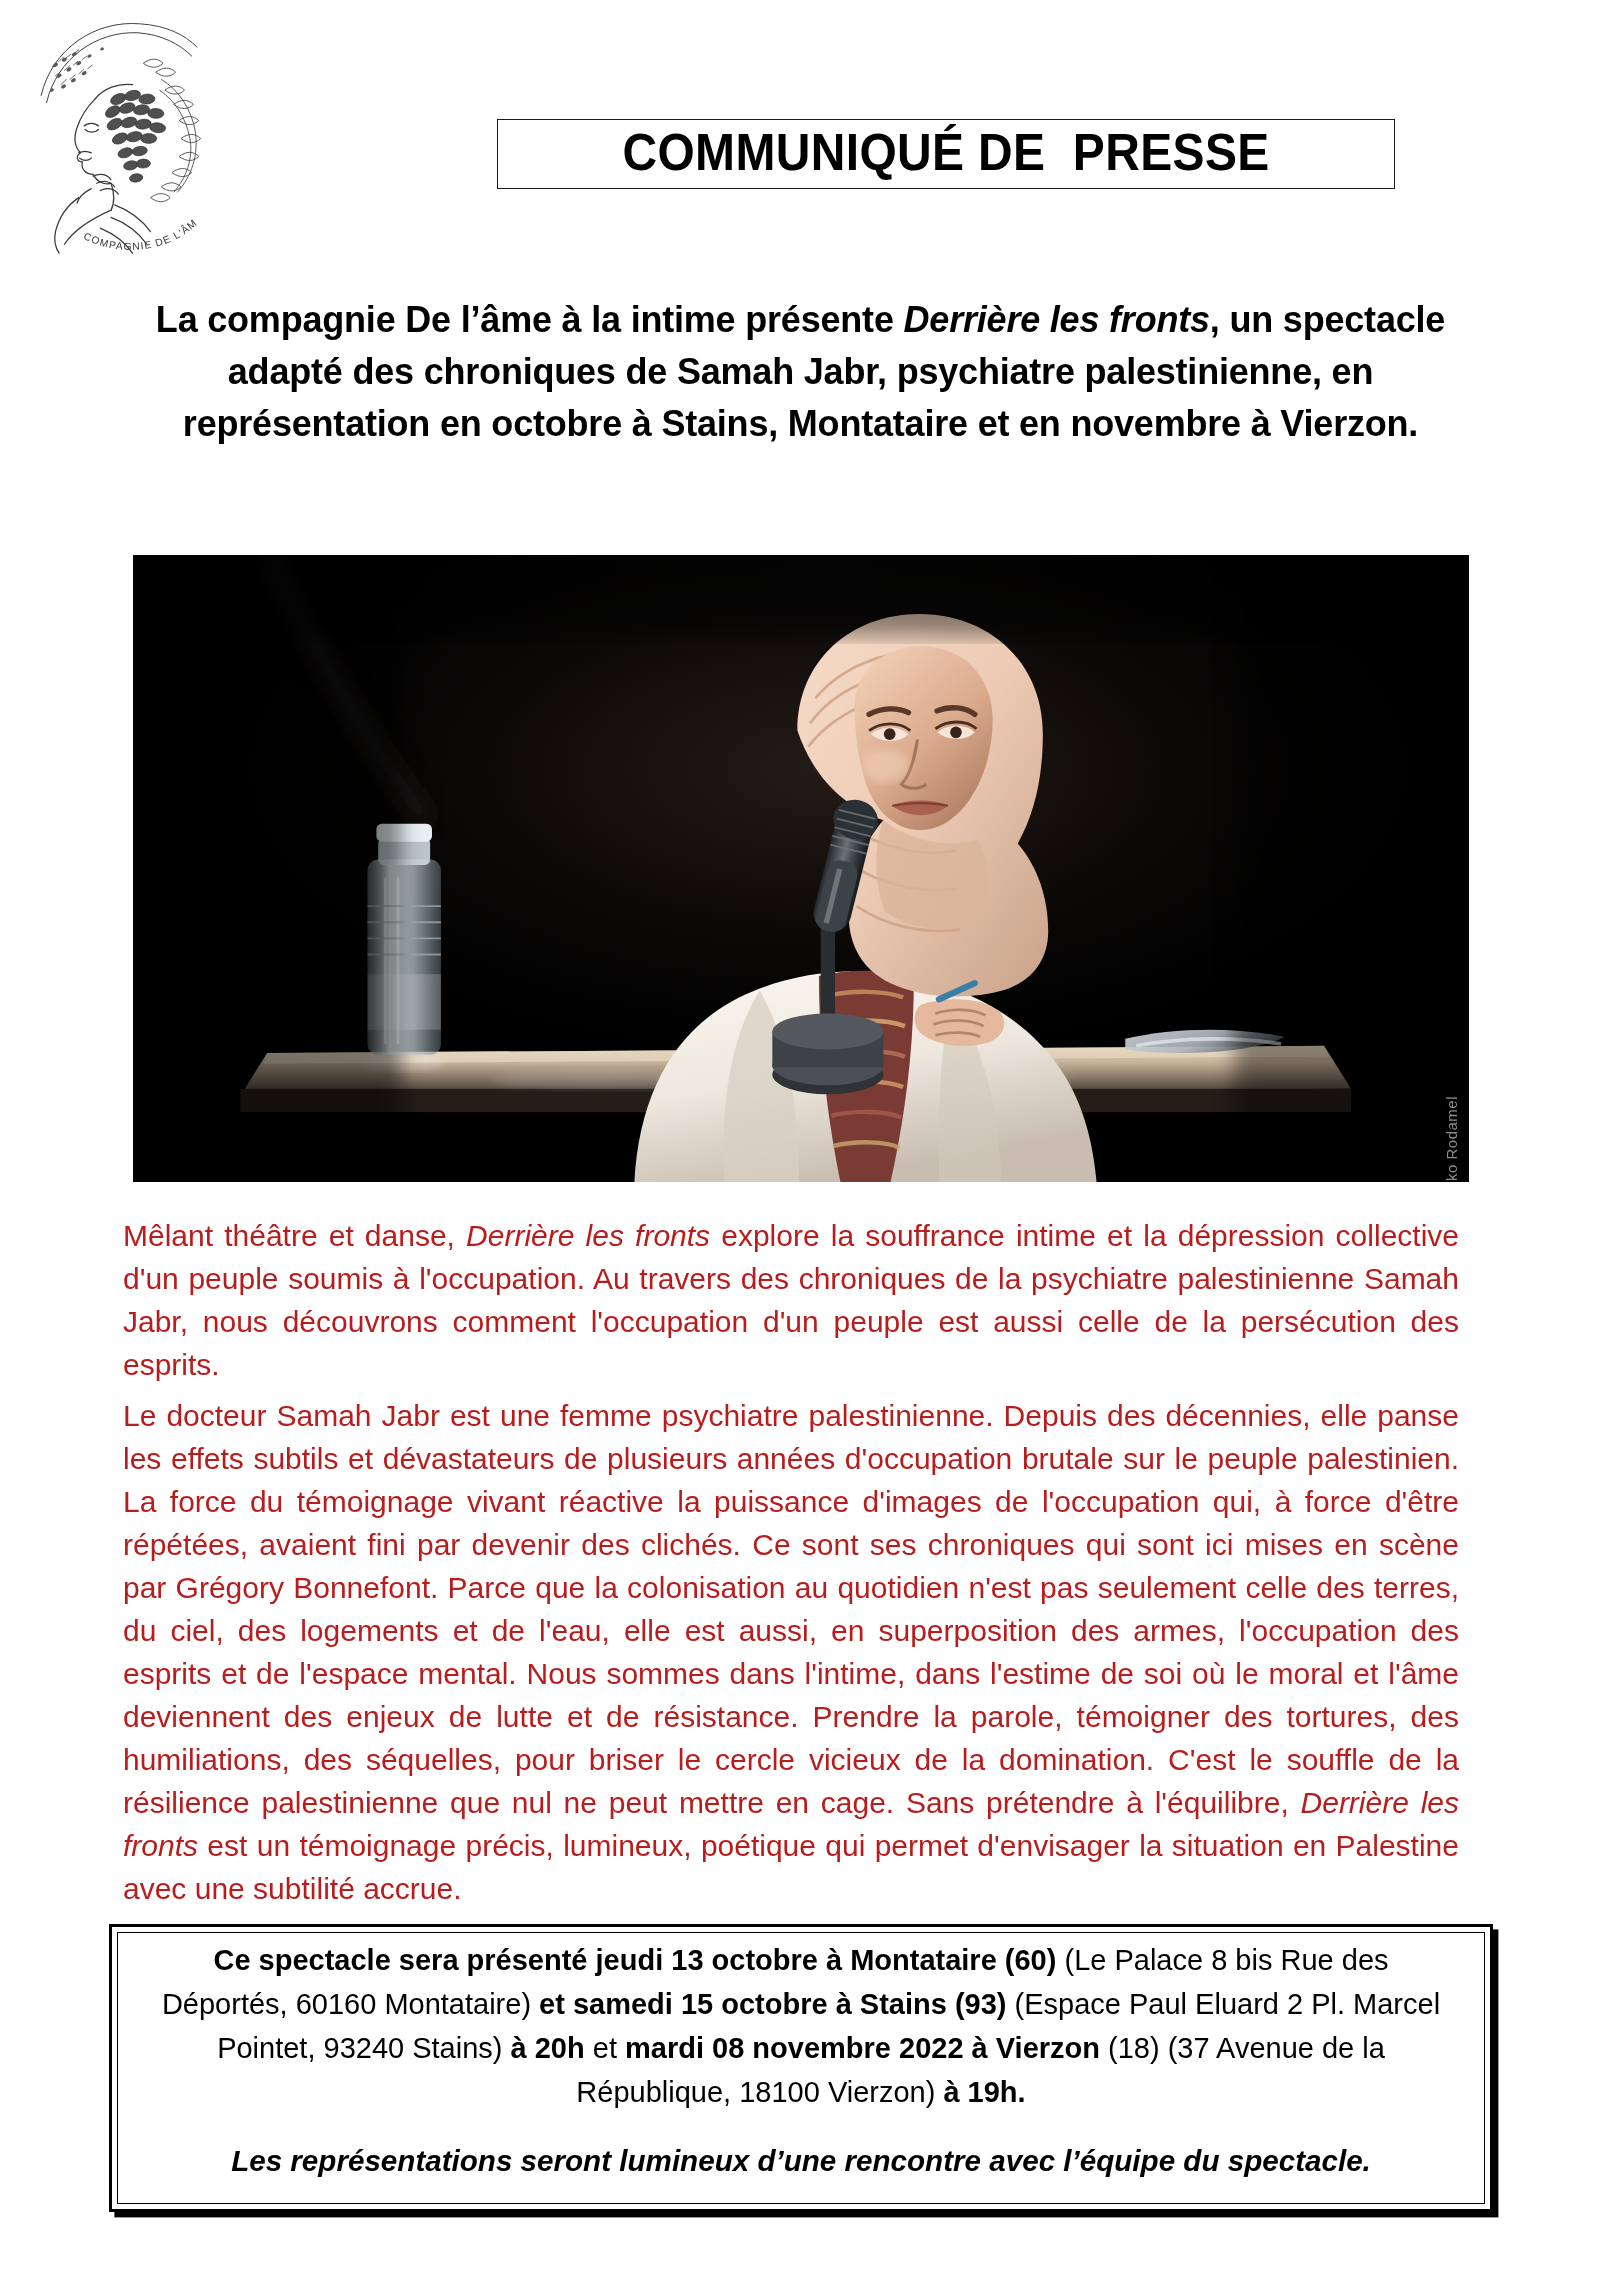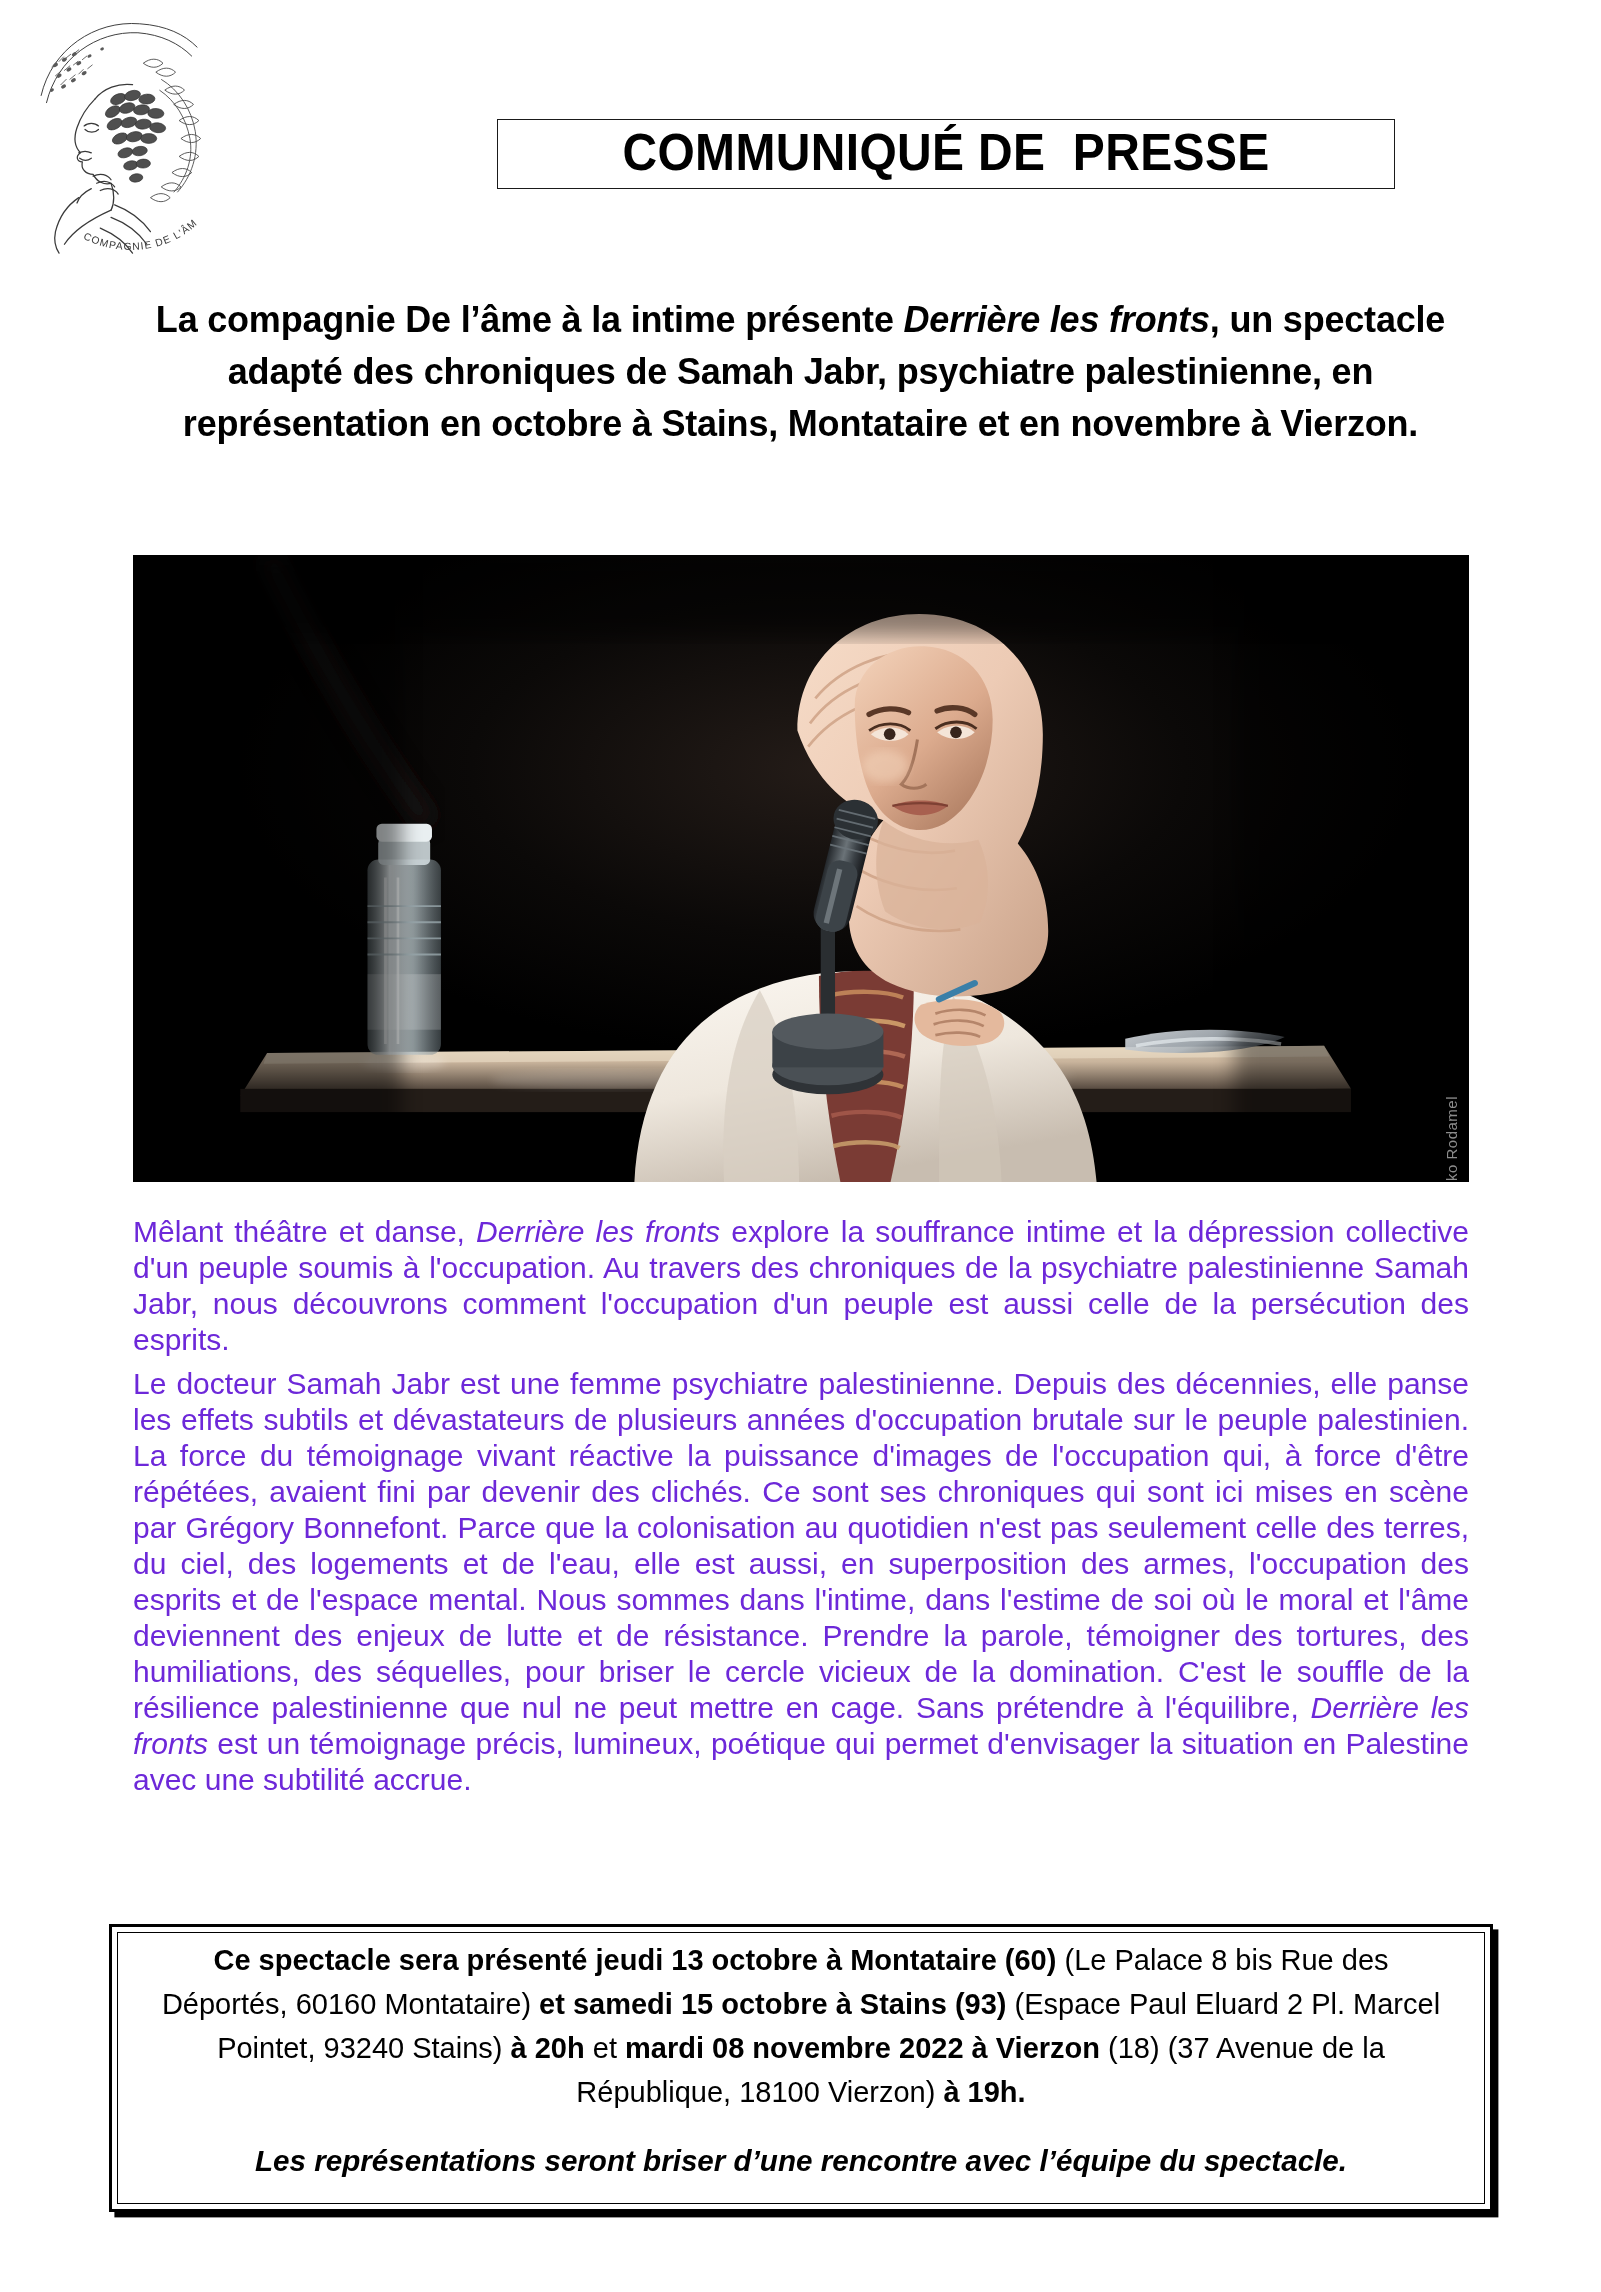--- a/index.html
+++ b/index.html
@@ -104,29 +104,29 @@
     color: #8c8c8c;
     font-size: 15px;
     letter-spacing: 0.5px;
     white-space: nowrap;
     font-family: "Liberation Sans", sans-serif;
   }
 
   
   .body-copy {
     position: absolute;
-    left: 133px;
+    left: 123px;
     top: 1214px;
     width: 1336px;
     font-family: "Liberation Sans Narrow", "Liberation Sans", sans-serif;
     font-size: 30px;
-    line-height: 36px;
+    line-height: 43px;
     text-align: justify;
     text-justify: inter-word;
-    color: #6d28d9;
+    color: #b91c1c;
   }
   .body-copy p { margin: 0 0 0 0; }
   .body-copy p + p { margin-top: 8px; }
   .body-copy em { font-style: italic; }
 
   
   .info-box {
     position: absolute;
     left: 109px;
     top: 1924px;
@@ -457,18 +457,18 @@
   </div>
 
   <div class="body-copy">
     <p><span>Mêlant théâtre et danse, </span><em>Derrière les fronts</em><span> explore la souffrance intime et la dépression collective d'un peuple soumis à l'occupation. Au travers des chroniques de la psychiatre palestinienne Samah Jabr, nous découvrons comment l'occupation d'un peuple est aussi celle de la persécution des esprits.</span></p>
     <p><span>Le docteur Samah Jabr est une femme psychiatre palestinienne. Depuis des décennies, elle panse les effets subtils et dévastateurs de plusieurs années d'occupation brutale sur le peuple palestinien.  La force du témoignage vivant réactive la puissance d'images de l'occupation qui, à force d'être répétées, avaient fini par devenir des clichés. Ce sont ses chroniques qui sont ici mises en scène par Grégory Bonnefont. Parce que la colonisation au quotidien n'est pas seulement celle des terres, du ciel, des logements et de l'eau, elle est aussi, en superposition des armes, l'occupation des esprits et de l'espace mental. Nous sommes dans l'intime, dans l'estime de soi où le moral et l'âme deviennent des enjeux de lutte et de résistance. Prendre la parole, témoigner des tortures, des humiliations, des séquelles, pour briser le cercle vicieux de la domination. C'est le souffle de la résilience palestinienne que nul ne peut mettre en cage. Sans prétendre à l'équilibre, </span><em>Derrière les fronts</em><span> est un témoignage précis, lumineux, poétique qui permet d'envisager la situation en Palestine avec une subtilité accrue.</span></p>
   </div>
 
   <div class="info-box">
     <div class="info-box-inner">
       <div class="info-line"><b>Ce spectacle sera présenté jeudi 13 octobre à Montataire (60)</b><span> (Le Palace 8 bis Rue des Déportés, 60160 Montataire) </span><b>et samedi 15 octobre à Stains (93)</b><span> (Espace Paul Eluard 2 Pl. Marcel Pointet, 93240 Stains) </span><b>à 20h</b><span> et </span><b>mardi 08 novembre 2022 à Vierzon</b><span> (18) (37 Avenue de la République, 18100 Vierzon) </span><b>à 19h.</b></div>
-      <div class="info-note">Les représentations seront briser d’une rencontre avec l’équipe du spectacle.</div>
+      <div class="info-note">Les représentations seront lumineux d’une rencontre avec l’équipe du spectacle.</div>
     </div>
   </div>
 
 </div>
 
 
 </body></html>

